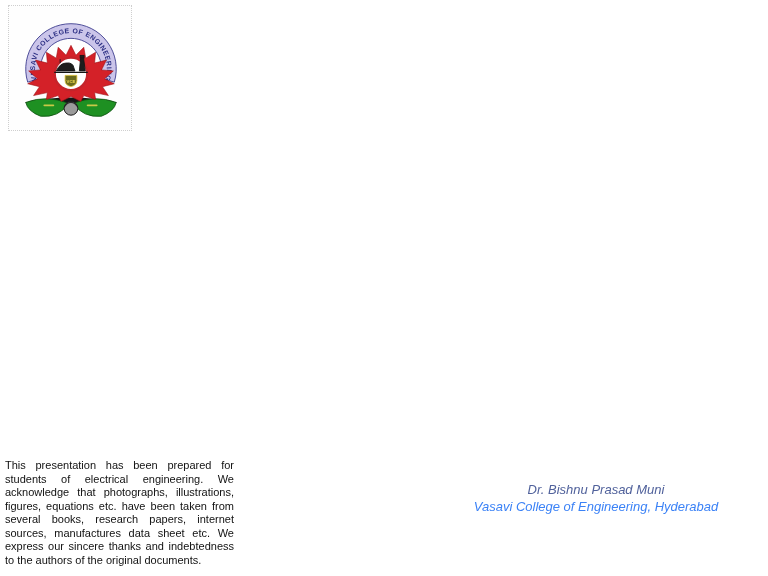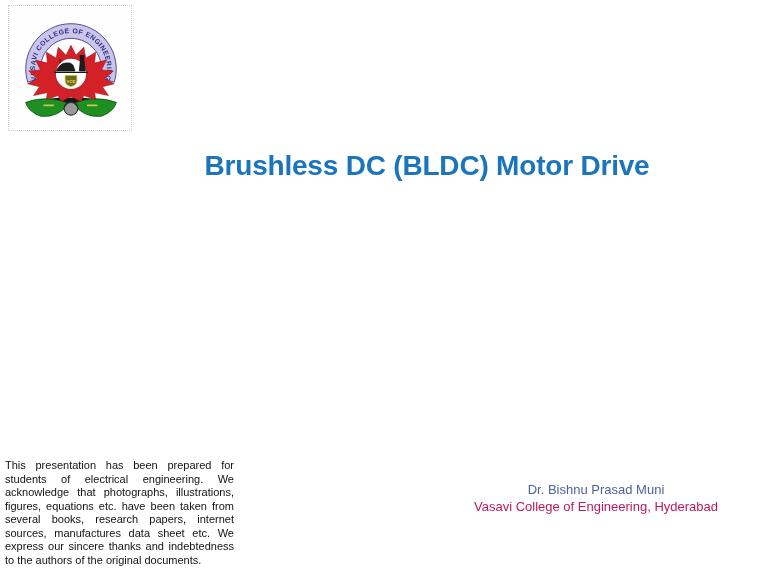--- a/index.html
+++ b/index.html
@@ -53,23 +53,24 @@
     text-justify: inter-word;
   }
   .credits {
     position: absolute;
     left: 446px;
     top: 481px;
     width: 300px;
     text-align: center;
     font-size: 13px;
     line-height: 17px;
+    font-style: italic;
   }
   .credit-name  { color: #50619B; }
-  .credit-affil { color: #be185d; }
+  .credit-affil { color: #3b82f6; }
   .credit-email { color: #4472C4; margin-top: 13px; }
 </style>
 </head>
 <body>
 
 <div class="slide">
 
   <div class="logo-box">
     <svg viewBox="0 0 124 124" width="122" height="122">
       <defs>
@@ -110,21 +111,20 @@
         <text x="63" y="78" font-size="4.4" font-weight="bold" fill="#F2DC4E" text-anchor="middle" font-family="Liberation Sans, sans-serif">VCE</text>
       </g>
 
       <g>
         <circle cx="63" cy="104" r="7" fill="#9a9a9a" stroke="#1a1a1a" stroke-width="1"></circle>
         <path d="M 57 102 a 6.5 6.5 0 0 1 12 0" fill="none" stroke="#2c2c2c" stroke-width="1.2"></path>
       </g>
     </svg>
   </div>
 
-  <h1 class="title">Brushless DC (BLDC) Motor Drive</h1>
 
   <p class="disclaimer">This presentation has been prepared for students of electrical engineering. We acknowledge that photographs, illustrations, figures, equations etc. have been taken from several books, research papers, internet sources, manufactures data sheet etc. We express our sincere thanks and indebtedness to the authors of the original documents.</p>
 
   <div class="credits">
     <div class="credit-name">Dr. Bishnu Prasad Muni</div>
     <div class="credit-affil">Vasavi College of Engineering, Hyderabad</div>
   </div>
 
 </div>
 

